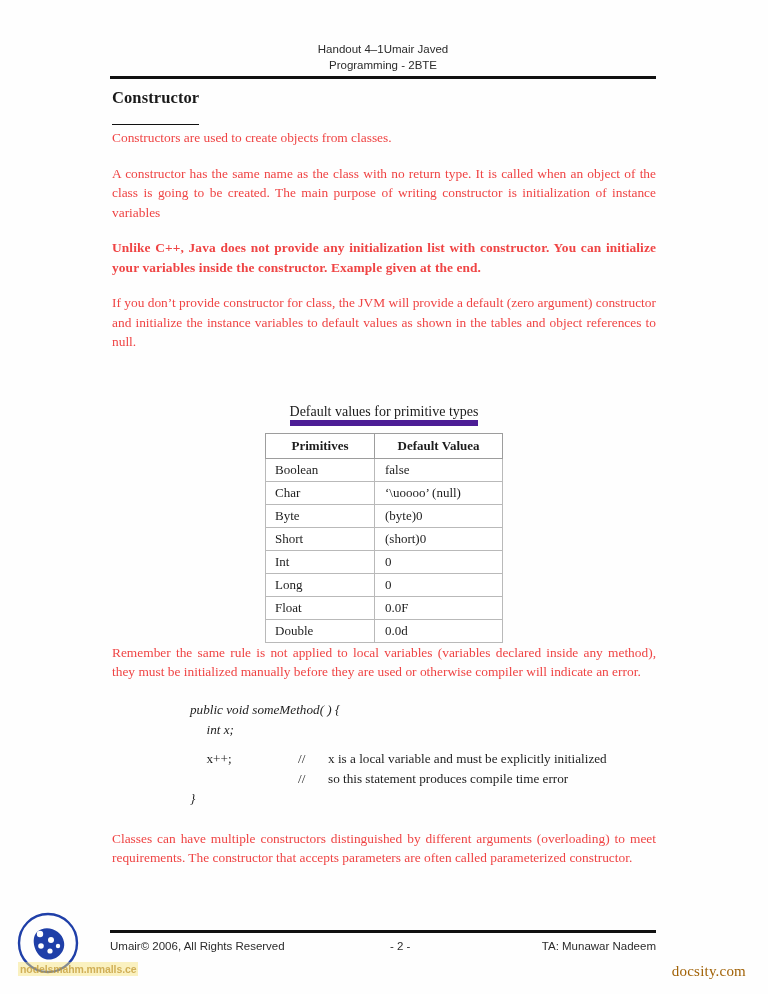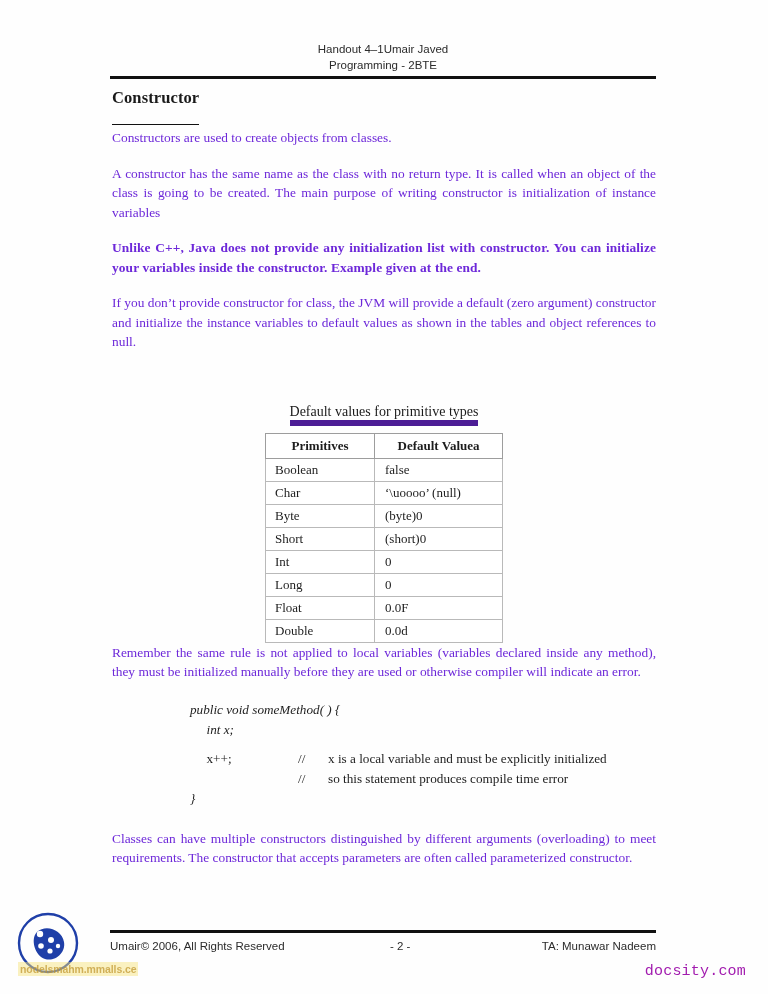--- a/index.html
+++ b/index.html
@@ -66,21 +66,21 @@
   h1.section-title span {
     border-bottom: 1.6px solid #111;
     padding-bottom: 17px;
   }
 
   p.para {
     font-size: 13.4px;
     line-height: 19.5px;
     margin: 0 0 16px 0;
     text-align: justify;
-    color: #6d28d9;
+    color: #ef4444;
   }
   p.para.bold {
     font-weight: bold;
     letter-spacing: .1px;
   }
   p.para.last-intro { margin-bottom: 0; }
 
   
   .table-block {
     margin-top: 52px;
@@ -193,23 +193,23 @@
     padding: 1px 2px;
     letter-spacing: -.1px;
     white-space: nowrap;
     opacity: .85;
     text-align: center;
   }
   .brand {
     position: absolute;
     right: 22px;
     bottom: 14px;
-    font-family: Liberation Mono, monospace;
+    font-family: Liberation Serif, serif;
     font-size: 15px;
-    color: #a21caf;
+    color: #a16207;
     letter-spacing: .2px;
   }
 </style>
 </head>
 <body>
 
 <div class="page">
 
   <div class="doc-header">
     <div class="header-rows">

